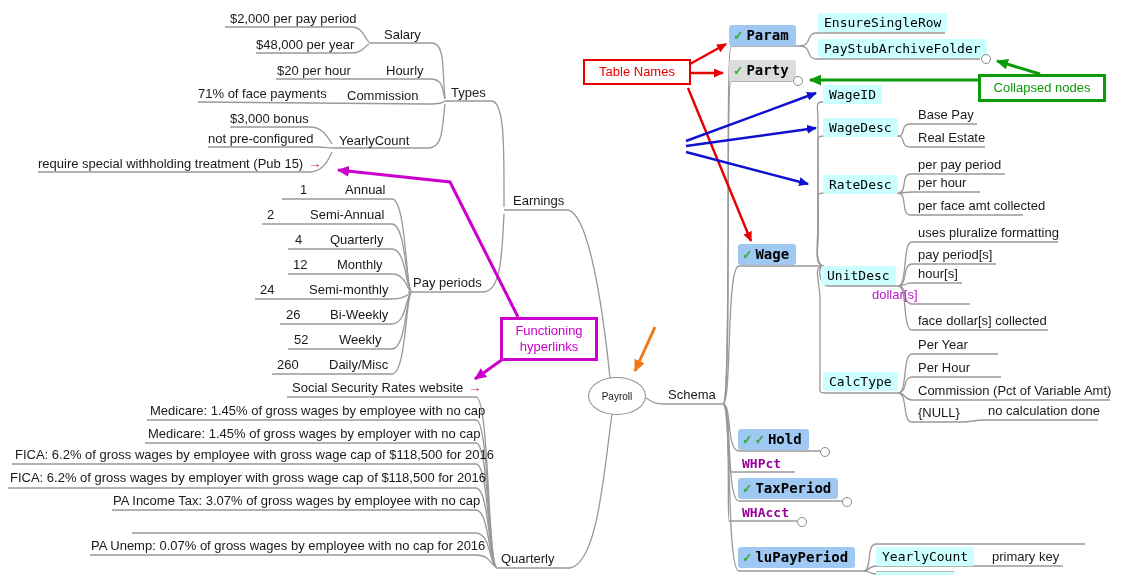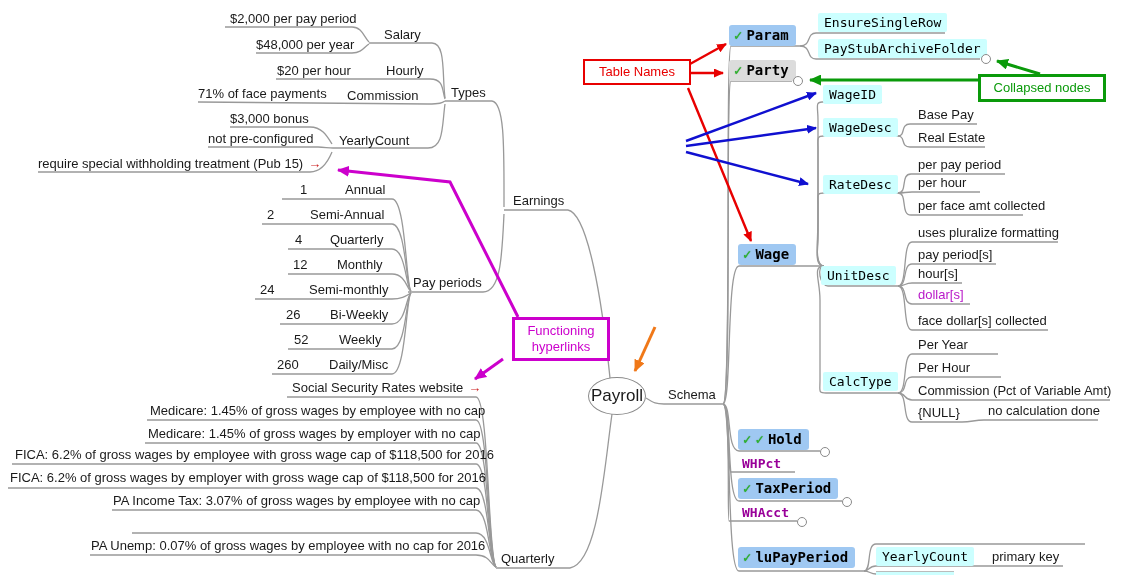--- a/index.html
+++ b/index.html
@@ -33,24 +33,24 @@
   .hlarrow{color:var(--hyperlink-red);font-weight:bold;margin-left:5px;}
   .purplefield{position:absolute;white-space:nowrap;font-family:"DejaVu Sans Mono",monospace;
                font-weight:bold;font-size:13px;color:var(--field-purple);}
   .magentaleaf{color:var(--highlight-magenta);}
   .callout{position:absolute;background:#fff;text-align:center;font-size:13px;line-height:16px;
            padding:3px 5px;}
   .callout.red{border:2px solid var(--callout-red);color:var(--callout-red);}
   .callout.blue{border:2px solid var(--callout-blue);color:var(--callout-blue);}
   .callout.orange{border:3px solid var(--callout-orange);color:var(--callout-orange);font-size:14px;white-space:normal;}
   .callout.green{border:3px solid var(--callout-green);color:var(--callout-green);}
-  .callout.magenta{border:3px solid var(--callout-magenta);color:var(--callout-magenta);white-space:normal;margin-left:12px;}
+  .callout.magenta{border:3px solid var(--callout-magenta);color:var(--callout-magenta);white-space:normal;}
   .rootnode{position:absolute;left:588px;top:377px;width:56px;height:36px;border:1px solid #8a8a8a;
             border-radius:50%;background:#fff;display:flex;align-items:center;justify-content:center;
-            font-size:17px;}
+            font-size:10px;}
   .circ{position:absolute;width:8px;height:8px;border:1px solid #8a8a8a;border-radius:50%;background:#fff;}
   .partial{position:absolute;background:var(--field-node-bg);border-top:1px solid #bbb;}
 </style>
 </head>
 <body>
 
 <div id="canvas">
 
   <svg id="edges" viewBox="0 0 1125 575">
     <defs>
@@ -241,21 +241,21 @@
   <div class="fieldnode" style="left:823px;top:175px">RateDesc</div>
   <div class="lbl" style="left:918px;top:157px">per pay period</div>
   <div class="lbl" style="left:918px;top:175px">per hour</div>
   <div class="lbl" style="left:918px;top:198px">per face amt collected</div>
 
   <div class="tablenode" style="left:738px;top:244px"><span class="check">✓</span><span>Wage</span></div>
   <div class="lbl" style="left:918px;top:225px">uses pluralize formatting</div>
   <div class="fieldnode" style="left:821px;top:266px">UnitDesc</div>
   <div class="lbl" style="left:918px;top:247px">pay period[s]</div>
   <div class="lbl" style="left:918px;top:266px">hour[s]</div>
-  <div class="lbl magentaleaf" style="left:918px;top:287px">dollar[s]</div>
+  <div class="lbl magentaleaf" style="left:872px;top:287px">dollar[s]</div>
   <div class="lbl" style="left:918px;top:313px">face dollar[s] collected</div>
 
   <div class="fieldnode" style="left:823px;top:372px">CalcType</div>
   <div class="lbl" style="left:918px;top:337px">Per Year</div>
   <div class="lbl" style="left:918px;top:360px">Per Hour</div>
   <div class="lbl" style="left:918px;top:383px">Commission (Pct of Variable Amt)</div>
   <div class="lbl" style="left:918px;top:405px">{NULL}</div>
   <div class="lbl" style="left:988px;top:403px">no calculation done</div>
 
   <div class="tablenode" style="left:738px;top:429px"><span class="check">✓</span><span class="check">✓</span><span>Hold</span></div>

